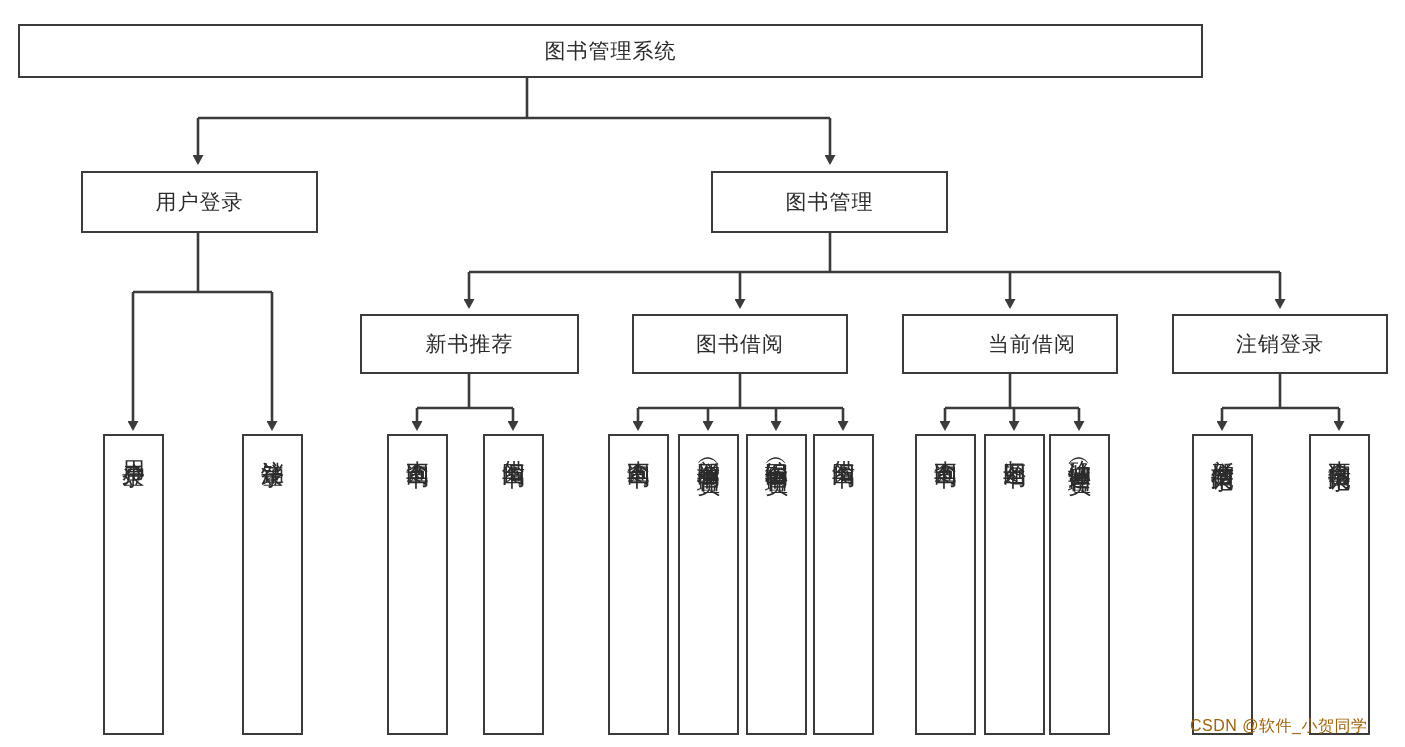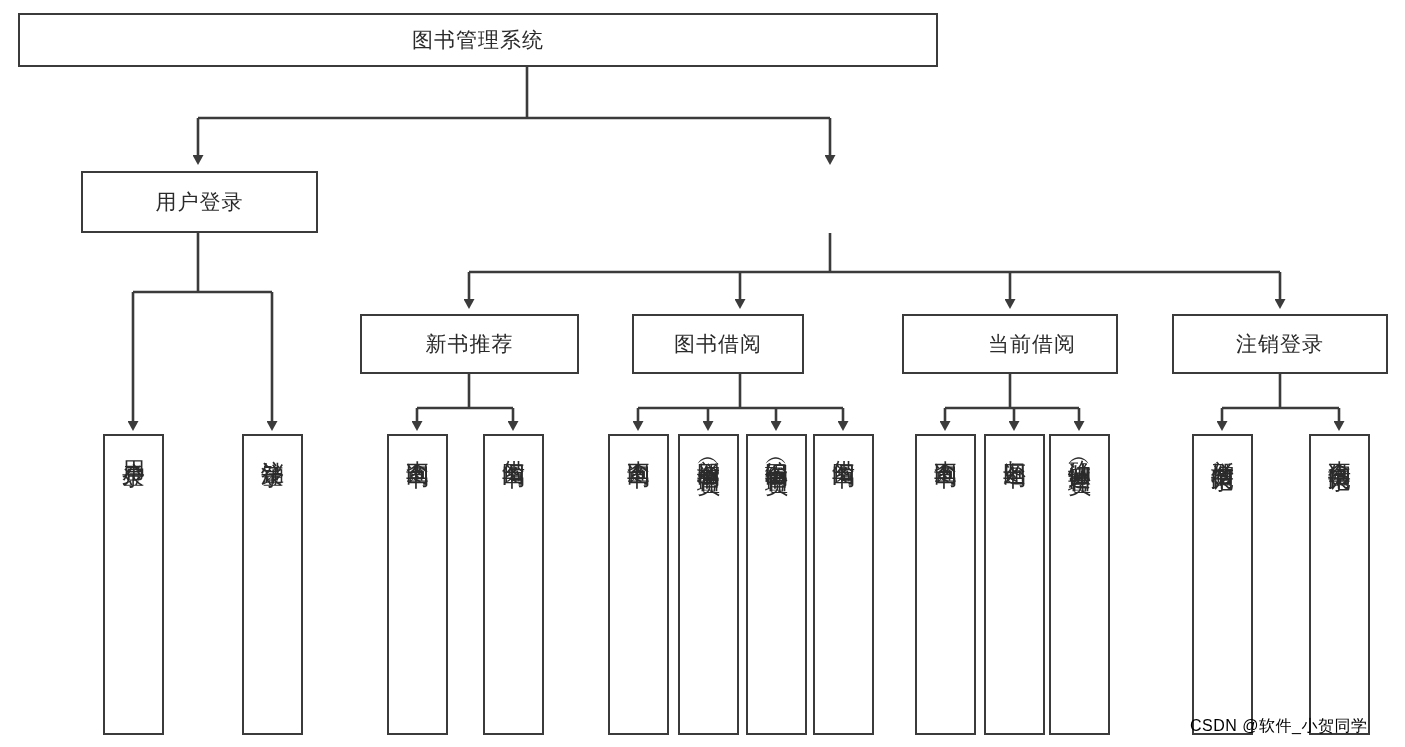--- a/index.html
+++ b/index.html
@@ -50,21 +50,21 @@
     font-size: 23px;
     line-height: 1.18;
     letter-spacing: 2px;
     white-space: nowrap;
   }
   .watermark {
     position: absolute;
     left: 1190px;
     top: 716px;
     font-size: 16px;
-    color: #000000;
+    color: #a16207;
     letter-spacing: 0.5px;
     z-index: 3;
     white-space: nowrap;
   }
 </style>
 </head>
 <body>
 
 <div id="canvas">
 
@@ -111,32 +111,35 @@
       <path d="M1014,408 L1014,422" marker-end="url(#arrow)"></path>
       <path d="M1079,408 L1079,422" marker-end="url(#arrow)"></path>
 
       <path d="M1280,374 L1280,408"></path>
       <path d="M1222,408 L1339,408"></path>
       <path d="M1222,408 L1222,422" marker-end="url(#arrow)"></path>
       <path d="M1339,408 L1339,422" marker-end="url(#arrow)"></path>
     </g>
   </svg>
 
-  <div class="node h" style="left:18px; top:13px; width:920px; height:54px;">
+  <div class="node h" style="left:18px; top:24px; width:1185px; height:54px;">
     <span>图书管理系统</span>
   </div>
 
   <div class="node h" style="left:81px; top:171px; width:237px; height:62px;">
     <span>用户登录</span>
   </div>
+  <div class="node h" style="left:711px; top:171px; width:237px; height:62px;">
+    <span>图书管理</span>
+  </div>
 
   <div class="node h" style="left:360px; top:314px; width:219px; height:60px;font-family:Liberation Mono, monospace;">
     <span>新书推荐</span>
   </div>
-  <div class="node h" style="left:632px; top:314px; width:172px; height:60px;">
+  <div class="node h" style="left:632px; top:314px; width:216px; height:60px;">
     <span>图书借阅</span>
   </div>
   <div class="node h" style="left:902px; top:314px; width:216px; height:60px;padding-left:44px;">
     <span>当前借阅</span>
   </div>
   <div class="node h" style="left:1172px; top:314px; width:216px; height:60px;">
     <span>注销登录</span>
   </div>
 
   <div class="node v" style="left:103px; top:434px; width:61px; height:301px;">

